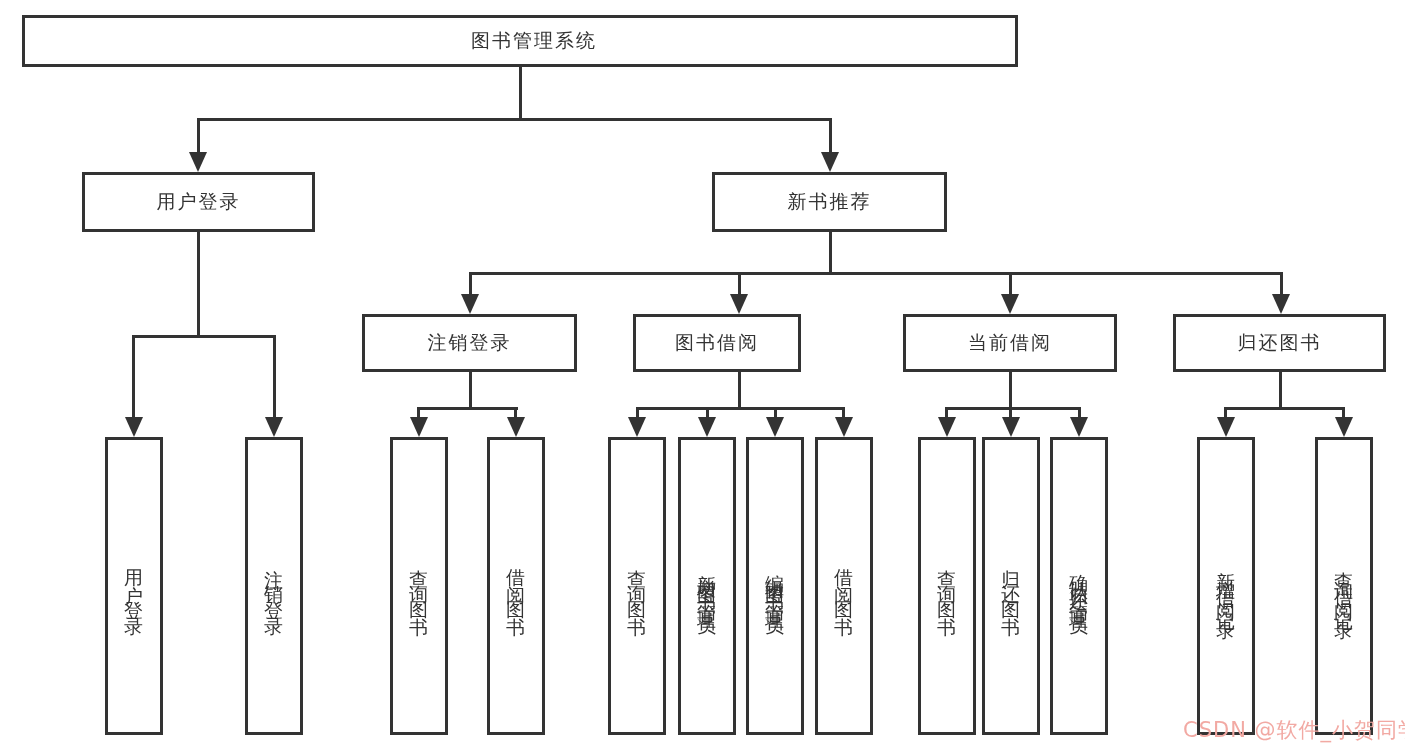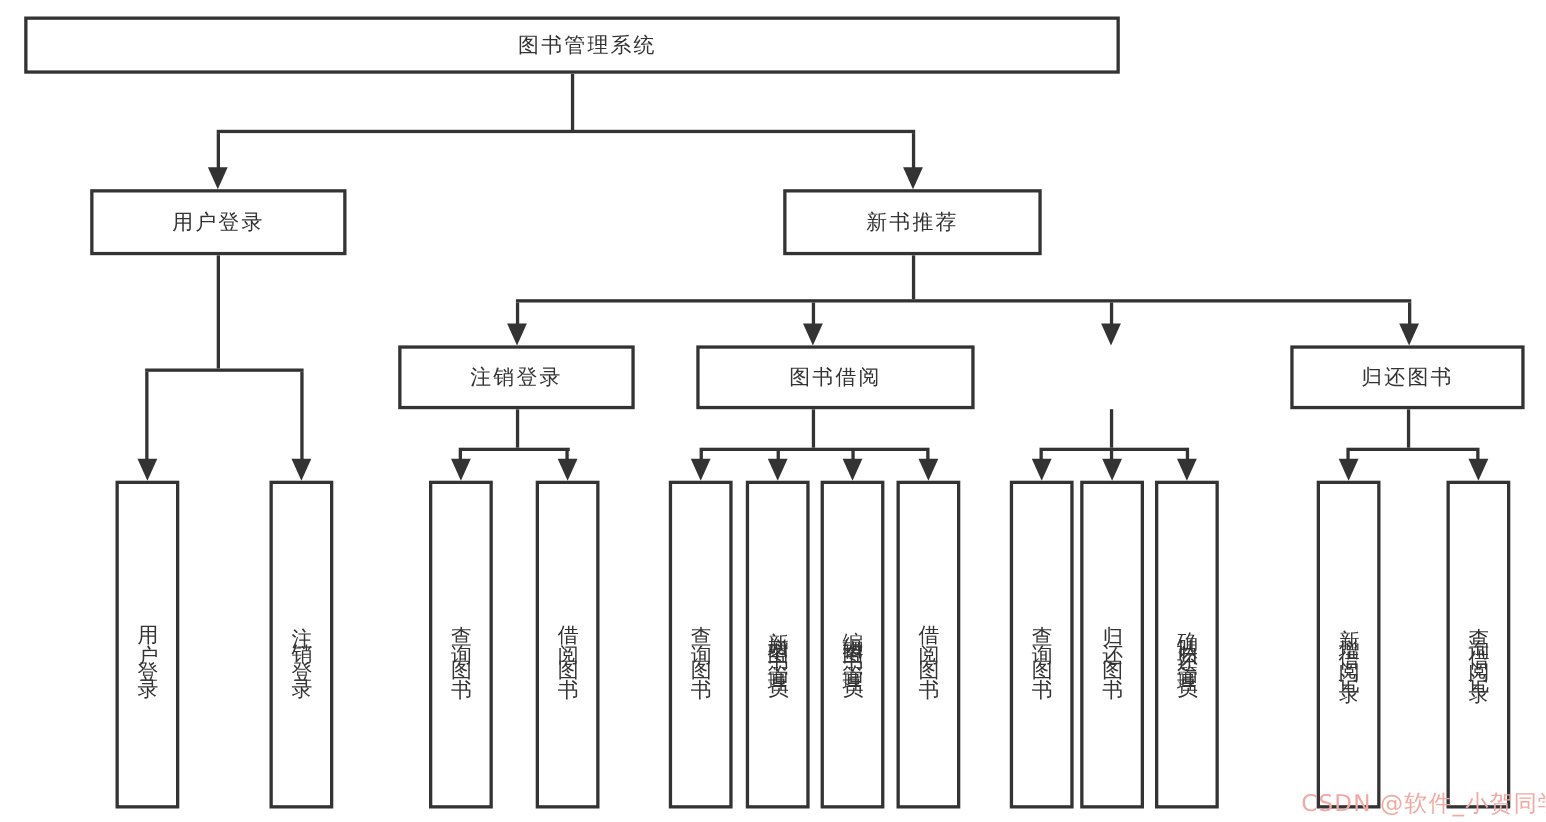--- a/index.html
+++ b/index.html
@@ -124,22 +124,25 @@
   <div class="box hnode" style="left:82px;top:172px;width:233px;height:60px;">
     <span>用户登录</span>
   </div>
   <div class="box hnode" style="left:712px;top:172px;width:235px;height:60px;">
     <span>新书推荐</span>
   </div>
 
   <div class="box hnode" style="left:362px;top:314px;width:215px;height:58px;">
     <span>注销登录</span>
   </div>
-  <div class="box hnode" style="left:633px;top:314px;width:253px;height:58px;">
+  <div class="box hnode" style="left:633px;top:314px;width:168px;height:58px;">
     <span>图书借阅</span>
+  </div>
+  <div class="box hnode" style="left:903px;top:314px;width:214px;height:58px;">
+    <span>当前借阅</span>
   </div>
   <div class="box hnode" style="left:1173px;top:314px;width:213px;height:58px;">
     <span>归还图书</span>
   </div>
 
   <div class="box leaf" style="left:105px;">
     <span class="vtext">用户登录</span>
   </div>
   <div class="box leaf" style="left:245px;">
     <span class="vtext">注销登录</span>

